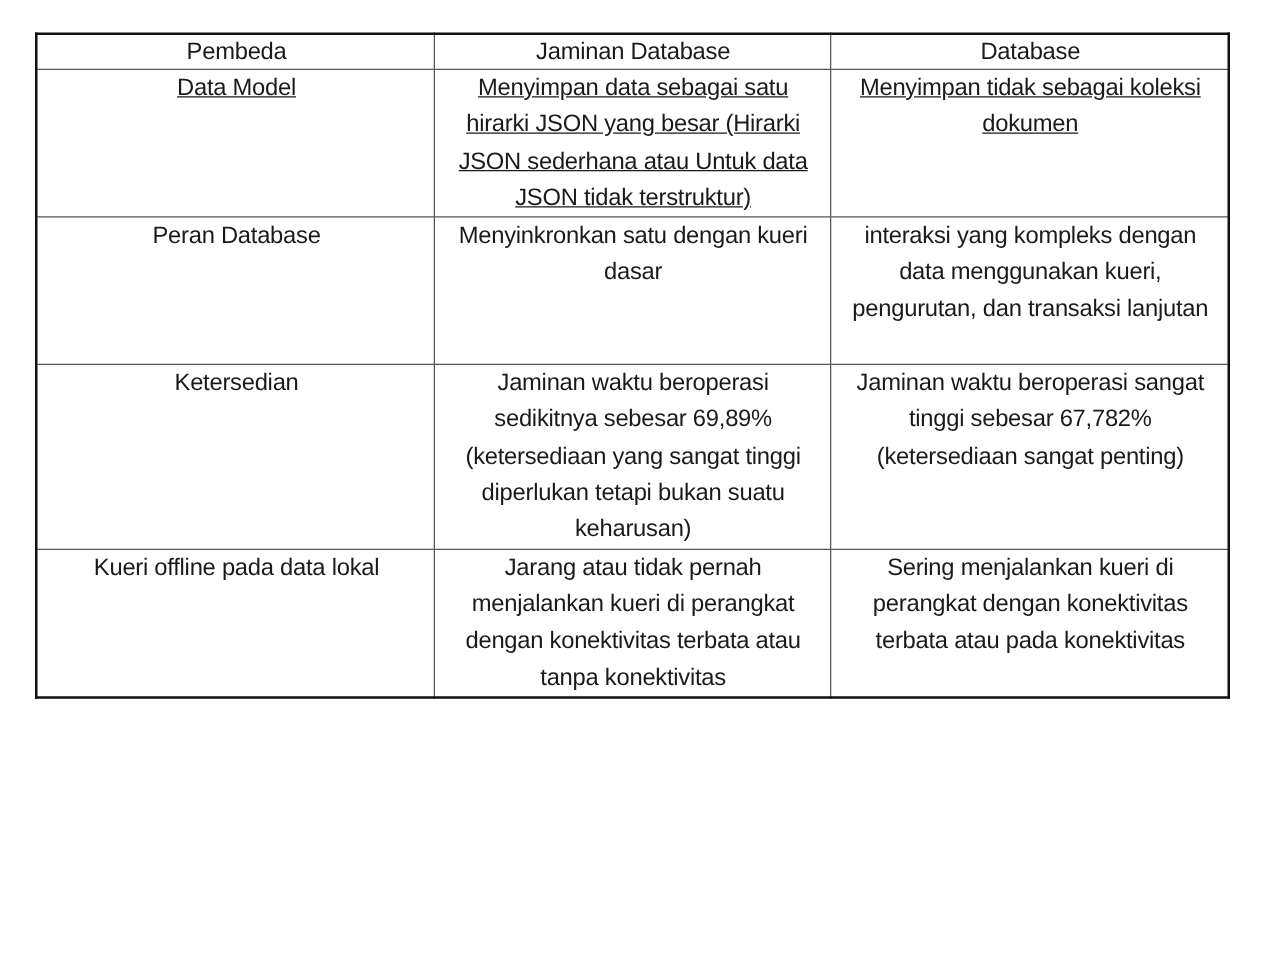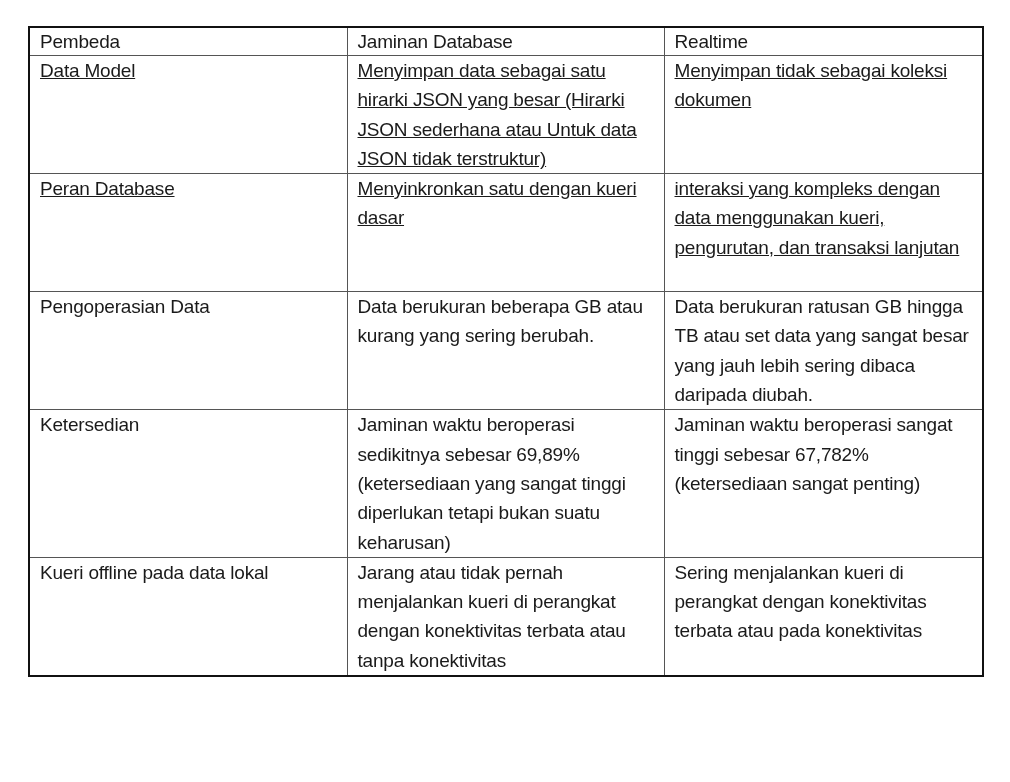--- a/index.html
+++ b/index.html
@@ -23,67 +23,62 @@
       border-collapse: collapse;
       table-layout: fixed;
       border: 2px solid #111111;
     }
     table.cmp col.c1 { width: 318px; }
     table.cmp col.c2 { width: 317px; }
     table.cmp col.c3 { width: 319px; }
     table.cmp td, table.cmp th {
       border: 1px solid #555555;
       vertical-align: top;
-      text-align: left;
+      text-align: center;
       font-weight: normal;
       font-size: 19px;
       line-height: 29.3px;
       padding: 0 8px 0 10px;
       letter-spacing: -0.2px;
     }
     table.cmp tr.hdr th {
       height: 27px;
       line-height: 27px;
       border-bottom: 1px solid #555555;
     }
     table.cmp tr.r1 td { height: 117px; text-decoration: underline; }
-    table.cmp tr.r2 td { height: 117px; text-decoration: underline; }
+    table.cmp tr.r2 td { height: 117px; }
     table.cmp tr.r3 td { height: 117px; }
     table.cmp tr.r4 td { height: 146px; }
     table.cmp tr.r5 td { height: 115px; }
   </style>
 </head>
 <body>
 
 <table class="cmp">
   <colgroup>
     <col class="c1">
       <col class="c2">
       <col class="c3">
   </colgroup>
   <tbody>
       <tr class="hdr">
     <th>Pembeda</th>
     <th>Jaminan Database</th>
-    <th>Realtime</th>
+    <th>Database</th>
   </tr>
   <tr class="r1">
     <td>Data Model</td>
     <td>Menyimpan data sebagai satu hirarki JSON yang besar (Hirarki JSON sederhana atau Untuk data JSON tidak terstruktur)</td>
     <td>Menyimpan tidak sebagai koleksi dokumen</td>
   </tr>
   <tr class="r2">
     <td>Peran Database</td>
     <td>Menyinkronkan satu dengan kueri dasar</td>
     <td>interaksi yang kompleks dengan data menggunakan kueri, pengurutan, dan transaksi lanjutan</td>
-  </tr>
-  <tr class="r3">
-    <td>Pengoperasian Data</td>
-    <td>Data berukuran beberapa GB atau kurang yang sering berubah.</td>
-    <td>Data berukuran ratusan GB hingga TB atau set data yang sangat besar yang jauh lebih sering dibaca daripada diubah.</td>
   </tr>
   <tr class="r4">
     <td>Ketersedian</td>
     <td>Jaminan waktu beroperasi sedikitnya sebesar 69,89% (ketersediaan yang sangat tinggi diperlukan tetapi bukan suatu keharusan)</td>
     <td>Jaminan waktu beroperasi sangat tinggi sebesar 67,782% (ketersediaan sangat penting)</td>
   </tr>
   <tr class="r5">
     <td>Kueri offline pada data lokal</td>
     <td>Jarang atau tidak pernah menjalankan kueri di perangkat dengan konektivitas terbata atau tanpa konektivitas</td>
     <td>Sering menjalankan kueri di perangkat dengan konektivitas terbata atau pada konektivitas</td>

